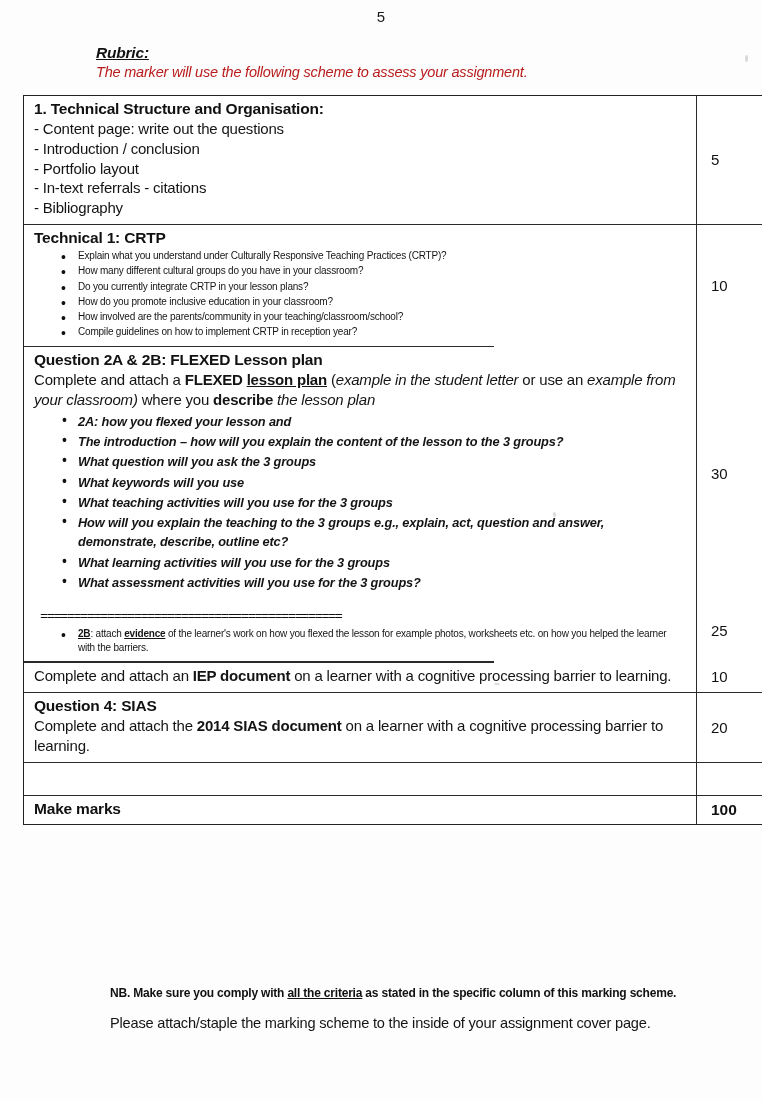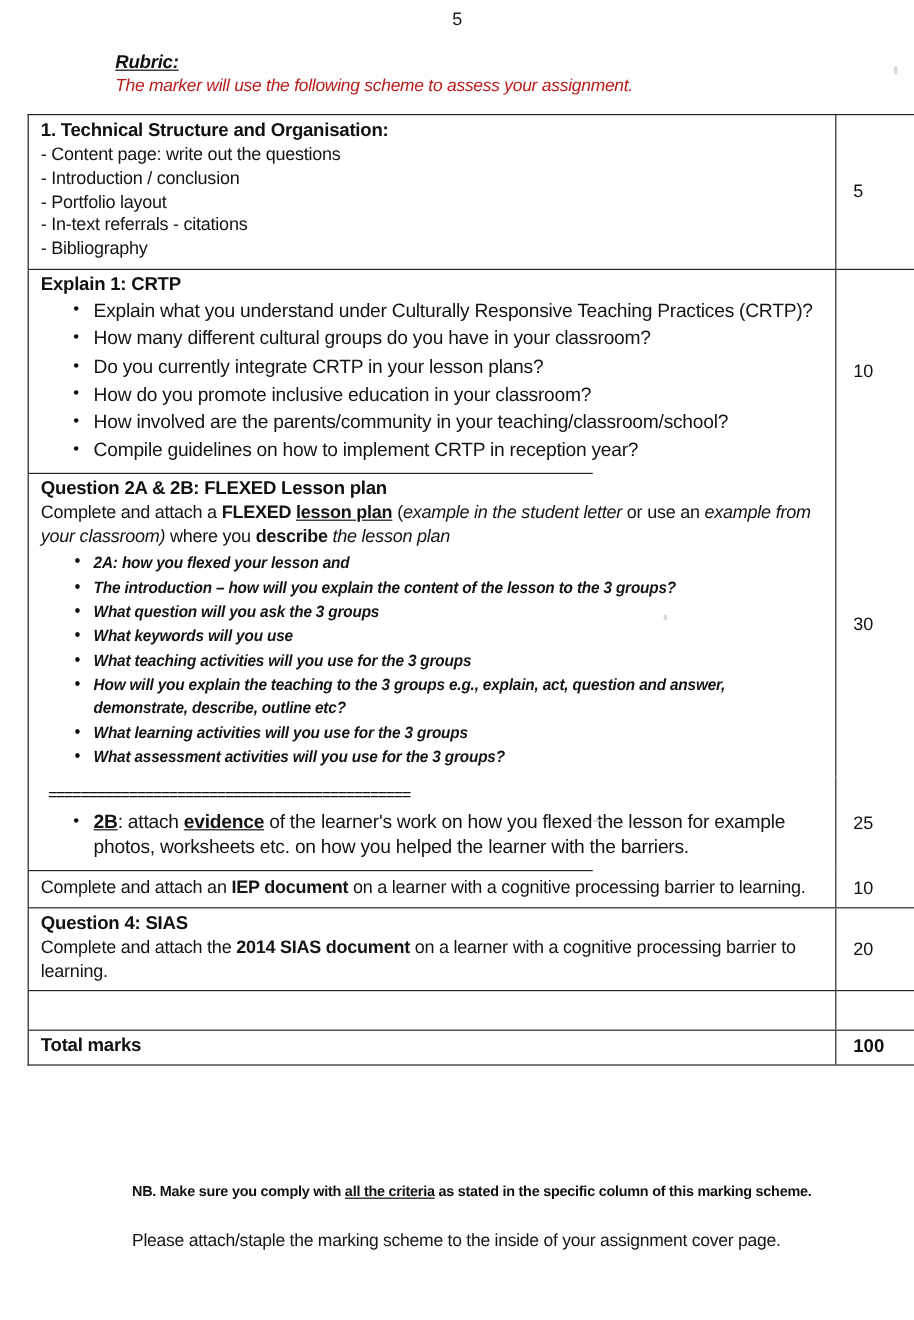--- a/index.html
+++ b/index.html
@@ -138,21 +138,21 @@
   .para i { font-style: italic; }
   .u { text-decoration: underline; }
 
   ul.bullets {
     margin: 2px 0 0 0;
     padding-left: 44px;
     list-style: none;
   }
   ul.bullets > li {
     position: relative;
-    font-size: 16px;
+    font-size: 10px;
     line-height: 1.33;
     letter-spacing: -0.2px;
     margin-bottom: 2px;
     color: #141414;
   }
   ul.bullets > li::before {
     content: "\2022";
     position: absolute;
     left: -17px;
     top: -1px;
@@ -205,21 +205,21 @@
     width: 640px;
   }
   .nb {
     font-size: 12px;
     font-weight: bold;
     line-height: 1.34;
     letter-spacing: -0.2px;
     color: #111;
   }
   .attach {
-    margin-top: 24px;
+    margin-top: 13px;
     font-size: 14.6px;
     line-height: 1.34;
     letter-spacing: -0.2px;
     color: #141414;
   }
 
   
   .speck { position:absolute; background:#d9d9d9; border-radius:50%; }
 </style>
 </head>
@@ -243,21 +243,21 @@
         <div class="plain-line">- Introduction / conclusion</div>
         <div class="plain-line">- Portfolio layout</div>
         <div class="plain-line">- In-text referrals - citations</div>
         <div class="plain-line">- Bibliography</div>
       </div>
       <div class="marks">5</div>
     </div>
 
     <div class="row div-full">
       <div class="criteria">
-        <div class="sec-title">Explain 1: CRTP</div>
+        <div class="sec-title">Technical 1: CRTP</div>
         <ul class="bullets">
           <li>Explain what you understand under Culturally Responsive Teaching Practices (CRTP)?</li>
           <li>How many different cultural groups do you have in your classroom?</li>
           <li>Do you currently integrate CRTP in your lesson plans?</li>
           <li>How do you promote inclusive education in your classroom?</li>
           <li>How involved are the parents/community in your teaching/classroom/school?</li>
           <li>Compile guidelines on how to implement CRTP in reception year?</li>
         </ul>
       </div>
       <div class="marks">10</div>
@@ -312,21 +312,21 @@
       <div class="marks">20</div>
     </div>
 
     <div class="row div-full spacer-row">
       <div class="criteria">&nbsp;</div>
       <div class="marks"></div>
     </div>
 
     <div class="row div-full">
       <div class="criteria">
-        <div class="total-label">Total marks</div>
+        <div class="total-label">Make marks</div>
       </div>
       <div class="marks total-val">100</div>
     </div>
 
   </div>
 
   <div class="footer">
     <div class="nb">
       <span>NB. Make sure you comply with </span><span class="u">all the criteria</span><span> as stated in the specific column of this marking scheme.</span>
     </div>

